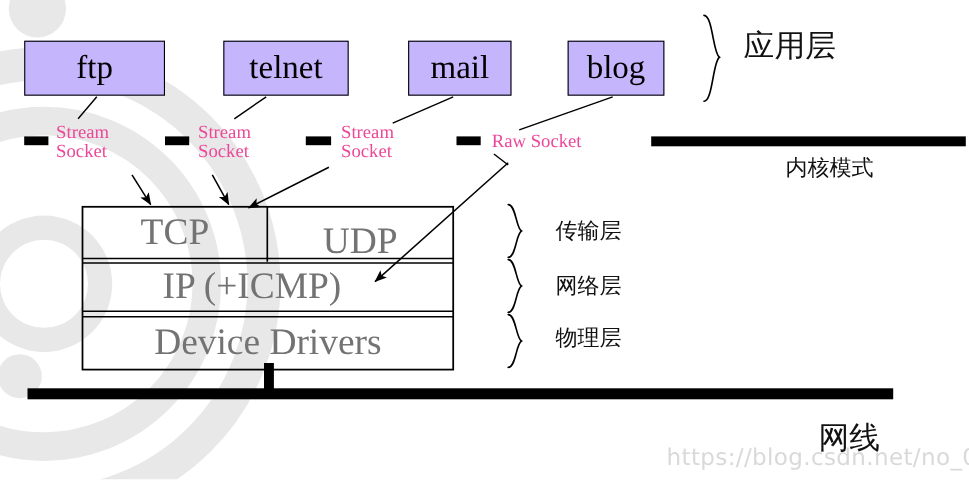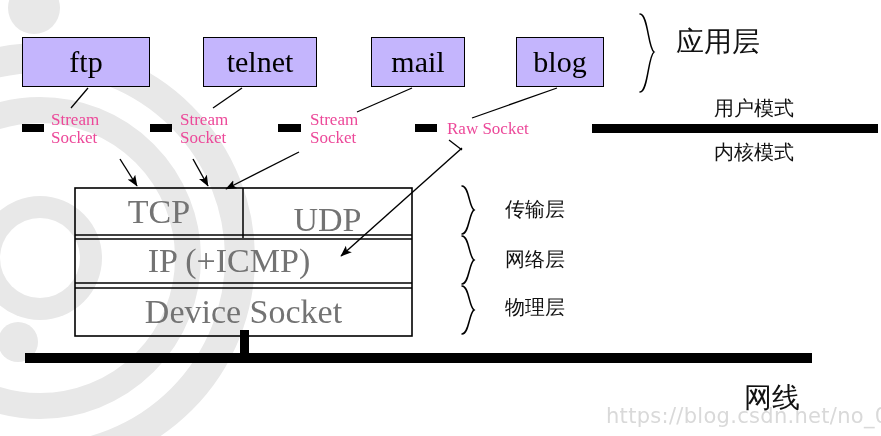--- a/index.html
+++ b/index.html
@@ -168,34 +168,33 @@
 
   <div class="sock-label" style="left:51px;  top:111px;">Stream
 Socket</div>
   <div class="sock-label" style="left:180px; top:111px;">Stream
 Socket</div>
   <div class="sock-label" style="left:310px; top:111px;">Stream
 Socket</div>
   <div class="sock-label" style="left:447px; top:120px;">Raw Socket</div>
 
   <div class="bar" style="left:592px; top:124px; width:286px; height:9px;"></div>
-  <div class="cn-label" style="left:714px; top:98px;">用户模式</div>
   <div class="cn-label" style="left:714px; top:142px;">内核模式</div>
 
   <div class="stack-cell" style="left:75px;  top:188px; width:168px; height:47px;">
     <span>TCP</span>
   </div>
   <div class="stack-cell" style="left:243px; top:188px; width:169px; height:63px;">
     <span>UDP</span>
   </div>
   <div class="stack-cell" style="left:75px;  top:239px; width:308px; height:44px;">
     <span>IP (+ICMP)</span>
   </div>
   <div class="stack-cell" style="left:75px;  top:288px; width:337px; height:48px;">
-    <span>Device Socket</span>
+    <span>Device Drivers</span>
   </div>
 
   <div class="cn-label big" style="left:676px; top:28px;">应用层</div>
   <div class="cn-label" style="left:505px; top:199px;">传输层</div>
   <div class="cn-label" style="left:505px; top:249px;">网络层</div>
   <div class="cn-label" style="left:505px; top:297px;">物理层</div>
 
   <div class="bar" style="left:240px; top:330px; width:9px; height:25px;"></div>
   <div class="bar" style="left:25px; top:353px; width:787px; height:10px;"></div>
   <div class="cn-label big" style="left:744px; top:384px;">网线</div>

